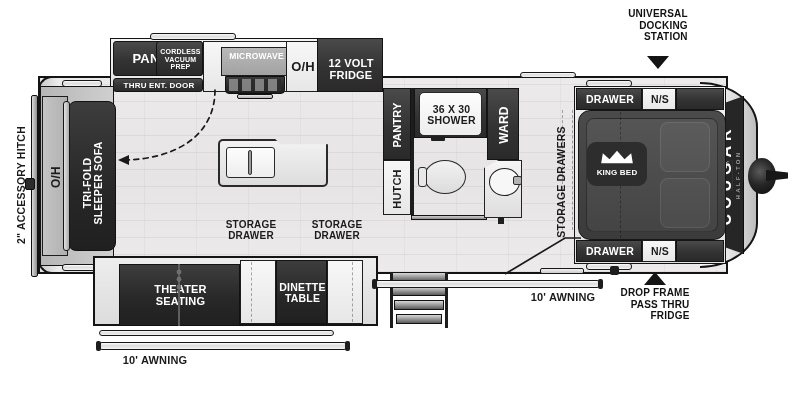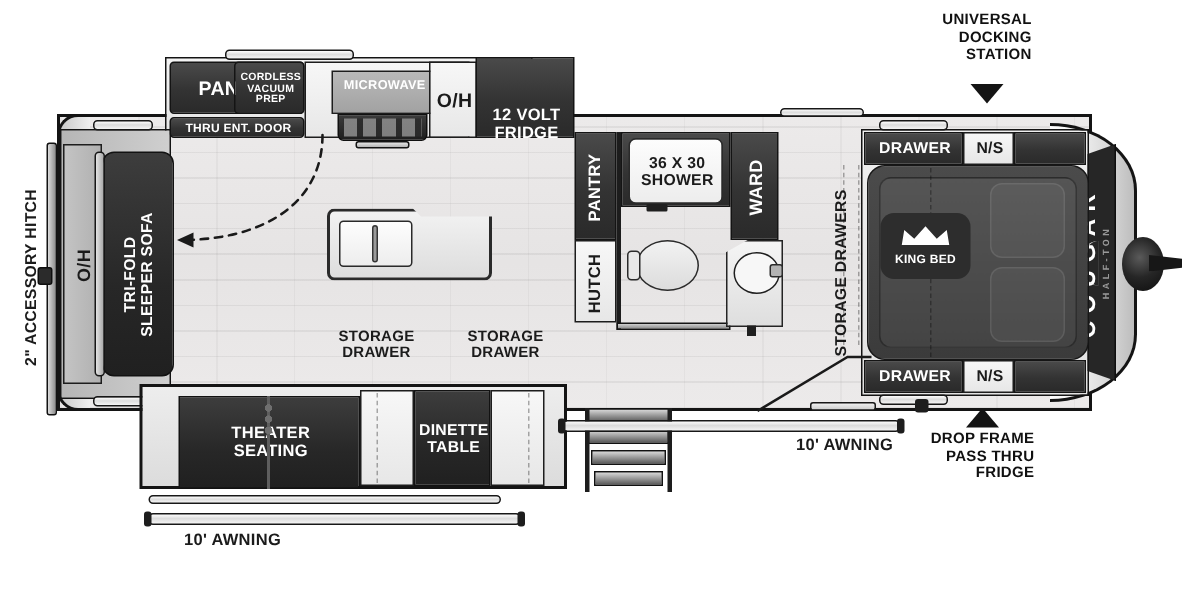--- a/index.html
+++ b/index.html
@@ -161,21 +161,21 @@
 
   <div class="ab" style="left:225px;top:76px;width:60px;height:18px;background:linear-gradient(180deg,#3b3b3b,#1e1e1e);border:1.3px solid #101010;border-radius:0 0 4px 4px;"></div>
   <div class="ab" style="left:229px;top:79px;width:52px;height:12px;background:repeating-linear-gradient(90deg,#8f8f8f 0 9px,#2b2b2b 9px 13px);opacity:.85;"></div>
   <div class="ab" style="left:237px;top:94px;width:36px;height:5px;background:linear-gradient(180deg,#e6e6e6,#b4b4b4);border:1px solid #131313;border-radius:2px;"></div>
 
   <div class="lite ab" style="left:286px;top:41px;width:32px;height:51px;">
     <div class="lbl lbl-dark" style="left:0;top:0;width:32px;height:51px;font-size:13px;">O/H</div>
   </div>
 
   <div class="dark ab" style="left:317px;top:38px;width:66px;height:54px;">
-    <div class="lbl lbl-white" style="left:0;top:18px;width:66px;height:54px;font-size:11px;">12 VOLT
+    <div class="lbl lbl-white" style="left:0;top:4px;width:66px;height:54px;font-size:11px;">12 VOLT
 FRIDGE</div>
   </div>
 
   <div class="awn ab" style="left:150px;top:33px;width:86px;height:7px;"></div>
 
   <svg class="ab" style="left:115px;top:90px;width:105px;height:80px;overflow:visible;">
     <path d="M100 0 C 100 46, 60 70, 6 70" fill="none" stroke="#1a1a1a" stroke-width="1.7" stroke-dasharray="5,4.5" stroke-linecap="round"></path>
     <path d="M14 65 L3 70 L14 75 Z" fill="#1a1a1a"></path>
   </svg>
 

